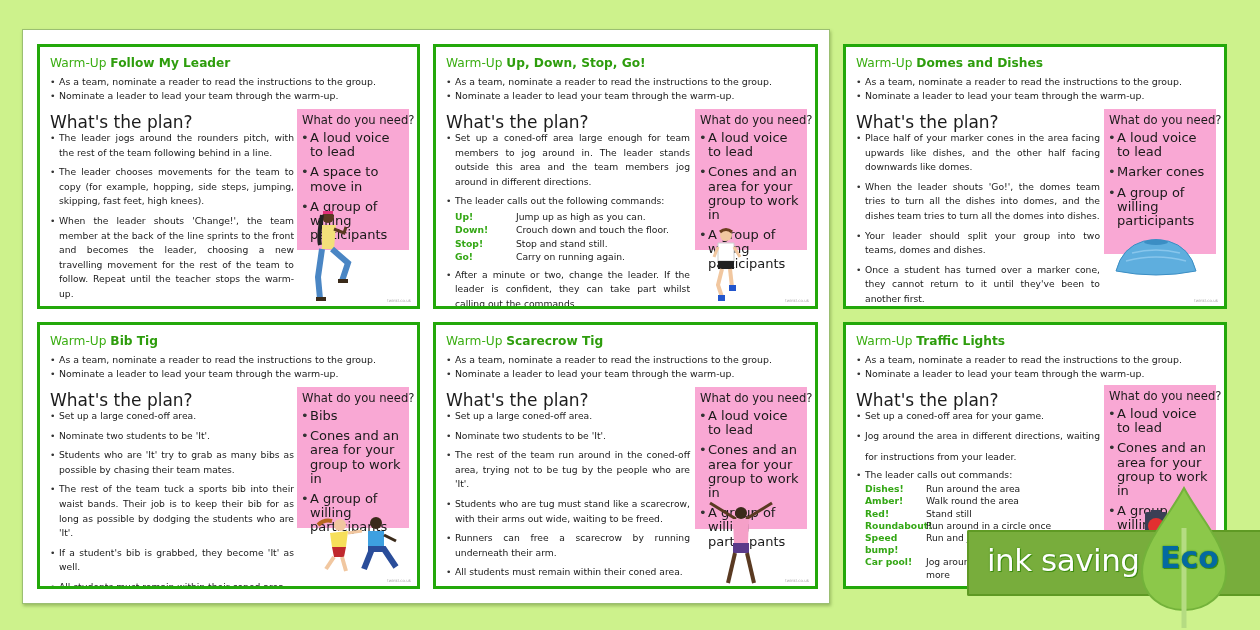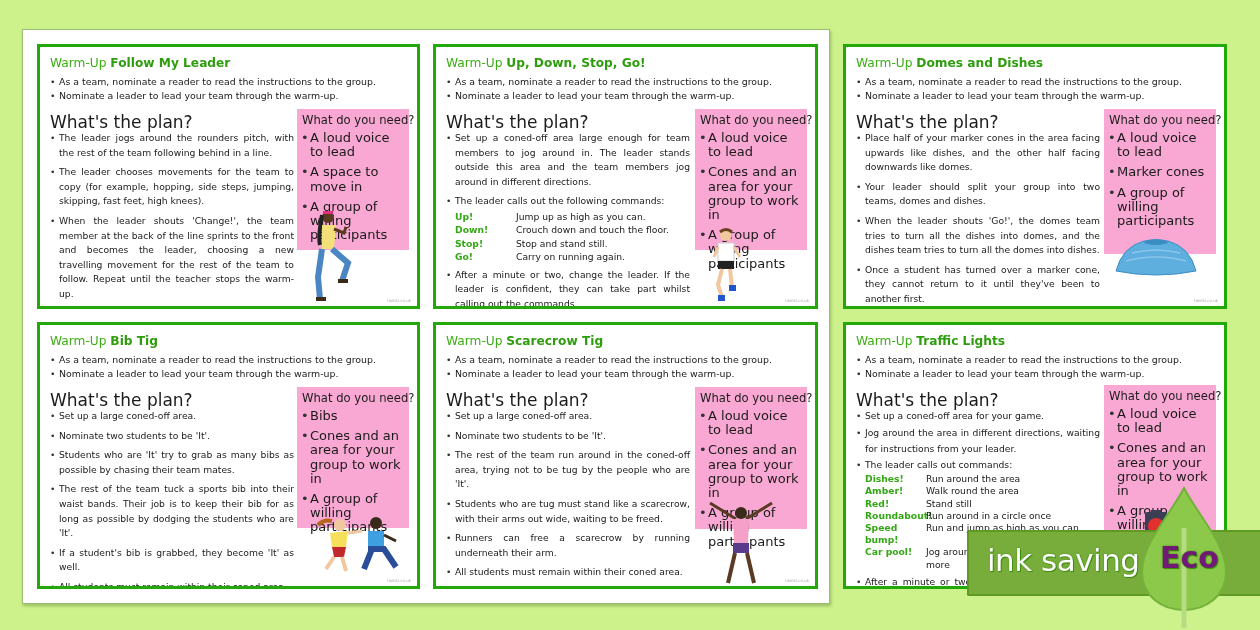--- a/index.html
+++ b/index.html
@@ -78,21 +78,21 @@
   .eco-text {
     position: absolute; left: 18px; top: 10px;
     font-family: "DejaVu Sans", sans-serif;
     font-size: 31px; color: #ffffff; letter-spacing: -0.5px;
     text-shadow: 0 0 2px #3d8c0f, 1px 1px 0 #3d8c0f;
     white-space: nowrap;
   }
   .eco-leaf { position: absolute; left: 1140px; top: 484px; width: 88px; height: 146px; }
   .eco-label {
     position: absolute; left: 1160px; top: 540px;
-    font-size: 30px; font-weight: bold; color: #701a75;
+    font-size: 30px; font-weight: bold; color: #0369a1;
     text-shadow: 0 0 2px #3d8c0f, 1px 1px 0 #3d8c0f;
   }
 </style>
 </head>
 <body>
 
 <div class="sheet"></div>
 
 <div class="card" style="left:37px;top:44px;width:383px;height:265px;padding-left:43px;">
   <div class="card-title"><span>Warm-Up</span> <span class="name">Follow My Leader</span></div>
@@ -183,22 +183,22 @@
 
 <div class="card" style="left:843px;top:44px;width:384px;height:265px;">
   <div class="card-title"><span>Warm-Up</span> <span class="name">Domes and Dishes</span></div>
   <ul class="intro">
     <li>As a team, nominate a reader to read the instructions to the group.</li>
     <li>Nominate a leader to lead your team through the warm-up.</li>
   </ul>
   <div class="plan-heading">What's the plan?</div>
   <ul class="plan">
     <li>Place half of your marker cones in the area facing upwards like dishes, and the other half facing downwards like domes.</li>
+    <li>When the leader shouts 'Go!', the domes team tries to turn all the dishes into domes, and the dishes team tries to turn all the domes into dishes.</li>
     <li>Your leader should split your group into two teams, domes and dishes.</li>
-    <li>When the leader shouts 'Go!', the domes team tries to turn all the dishes into domes, and the dishes team tries to turn all the domes into dishes.</li>
     <li>Once a student has turned over a marker cone, they cannot return to it until they've been to another first.</li>
   </ul>
   <div class="need-box" style="height:145px;">
     <div class="need-heading">What do you need?</div>
     <ul class="need">
       <li>A loud voice to lead</li>
       <li>Marker cones</li>
       <li>A group of willing participants</li>
     </ul>
   </div>
@@ -288,21 +288,21 @@
 
 <div class="card" style="left:843px;top:322px;width:384px;height:267px;">
   <div class="card-title"><span>Warm-Up</span> <span class="name">Traffic Lights</span></div>
   <ul class="intro">
     <li>As a team, nominate a reader to read the instructions to the group.</li>
     <li>Nominate a leader to lead your team through the warm-up.</li>
   </ul>
   <div class="plan-heading">What's the plan?</div>
   <ul class="plan">
     <li class="tight">Set up a coned-off area for your game.</li>
-    <li class="tight" style="line-height:16px;">Jog around the area in different directions, waiting for instructions from your leader.</li>
+    <li class="tight" style="line-height:21px;">Jog around the area in different directions, waiting for instructions from your leader.</li>
     <li class="tight">The leader calls out commands:</li>
     <div class="cmd-table">
       <div class="cmd-row" style="line-height:12.2px;">
           <span class="cmd-key">Dishes!</span>
           <span class="cmd-val">Run around the area</span>
         </div>
       <div class="cmd-row" style="line-height:12.2px;">
           <span class="cmd-key">Amber!</span>
           <span class="cmd-val">Walk round the area</span>
         </div>

